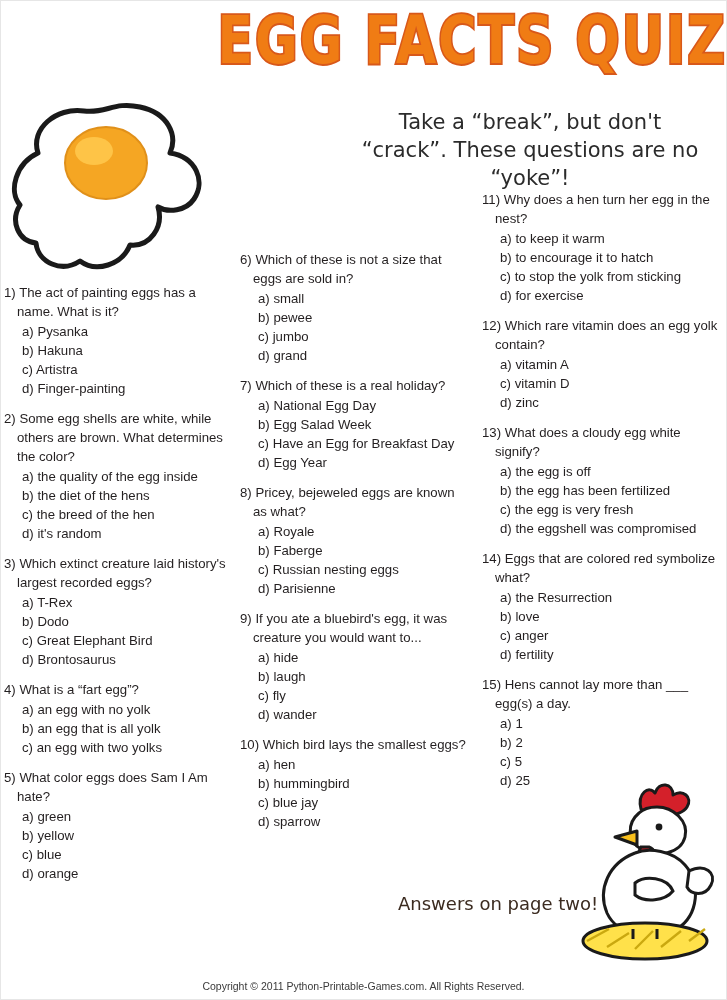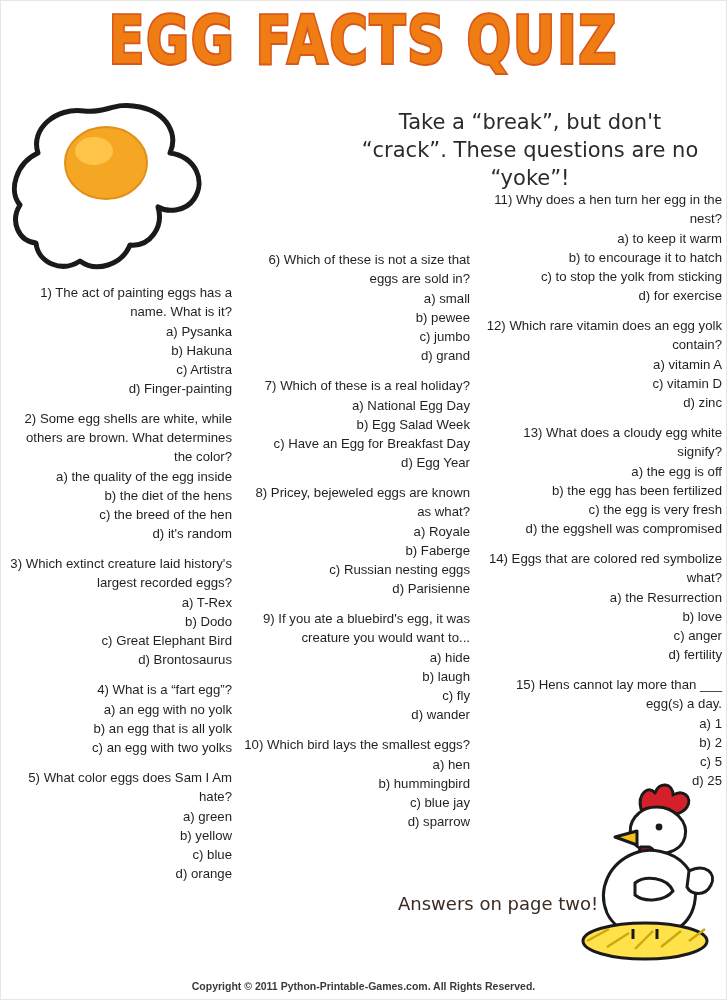--- a/index.html
+++ b/index.html
@@ -13,21 +13,21 @@
     position: relative;
     width: 727px; height: 1000px;
     overflow: hidden;
     background: #fff;
   }
 
   
   .title-wrap {
     position: absolute;
     top: 14px; left: 0; width: 727px;
-    text-align: center;
+    text-align: right;
   }
   .title {
     display: inline-block;
     font-family: "DejaVu Sans", sans-serif;
     font-weight: bold;
     font-size: 52px;
     letter-spacing: 2px;
     color: #f07c14;
     -webkit-text-stroke: 3px #d8581a;
     paint-order: stroke fill;
@@ -60,21 +60,21 @@
   .col {
     position: absolute;
     font-size: 13.2px;
     line-height: 1.44;
     color: #231f20;
   }
   .col1 { left: 4px;   top: 283px; width: 228px; }
   .col2 { left: 240px; top: 250px; width: 230px; }
   .col3 { left: 482px; top: 190px; width: 240px; }
 
-  .q { margin-bottom: 11px; text-align: right; }
+  .q { margin-bottom: 11px; }
   .q-text {
     text-indent: -13px;
     padding-left: 13px;
     margin-bottom: 1px;
   }
   .opt { padding-left: 18px; }
 
   
   .rooster {
     position: absolute;
@@ -91,21 +91,20 @@
     color: #3b2b20;
   }
 
   
   .footer {
     position: absolute;
     bottom: 8px; left: 0; width: 727px;
     text-align: center;
     font-size: 10.5px;
     color: #3a3a3a;
-    font-weight: bold;
   }
 
   
   .border-line {
     position: absolute;
     left: 0; top: 0; width: 727px; height: 1000px;
     border: 1px solid #e6e6e6;
     pointer-events: none;
   }
 </style>

